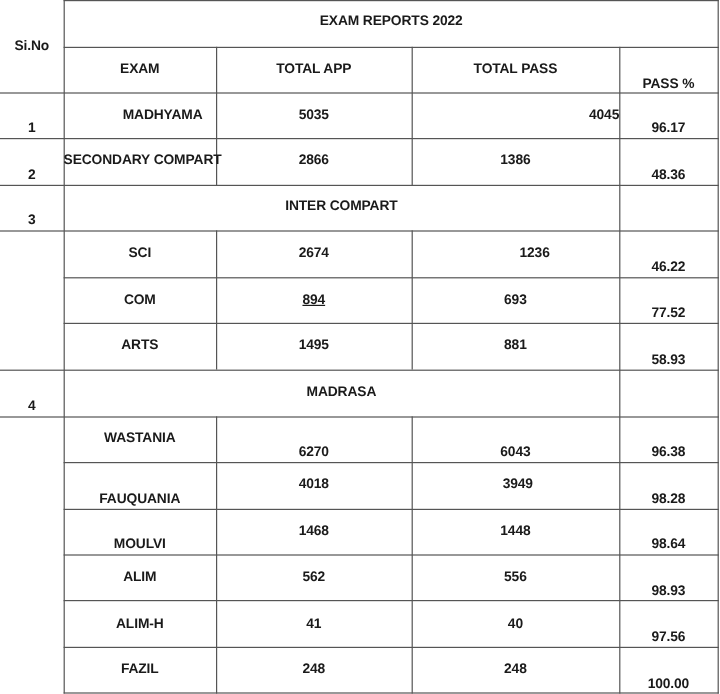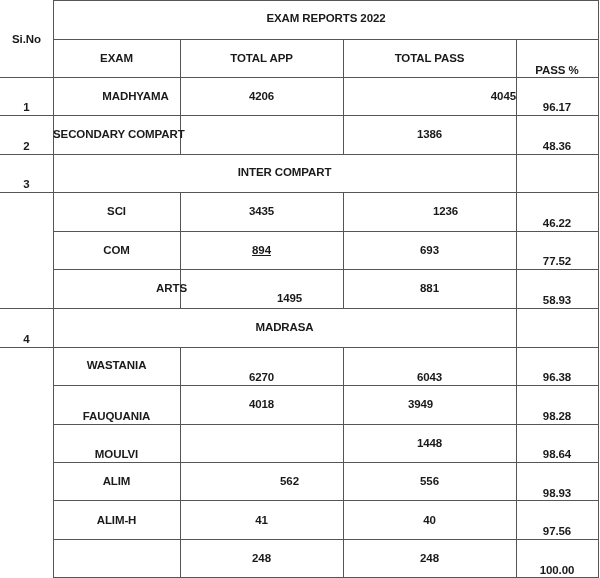--- a/index.html
+++ b/index.html
@@ -46,70 +46,73 @@
 
   <div class="cell" style="left:53px;width:546px;top:12px;">EXAM REPORTS 2022</div>
   <div class="cell" style="left:0;width:53px;top:33px;">Si.No</div>
   <div class="cell" style="left:53px;width:127px;top:52px;">EXAM</div>
   <div class="cell" style="left:180px;width:163px;top:52px;">TOTAL APP</div>
   <div class="cell" style="left:343px;width:173px;top:52px;">TOTAL PASS</div>
   <div class="cell" style="left:516px;width:82px;top:64px;">PASS %</div>
 
   <div class="cell" style="left:0;width:53px;top:101px;">1</div>
   <div class="cell" style="left:48px;width:127px;top:90px;margin-left:24px;">MADHYAMA</div>
-  <div class="cell" style="left:180px;width:163px;top:90px;">4206</div>
+  <div class="cell" style="left:180px;width:163px;top:90px;">5035</div>
   <div class="cell" style="left:343px;width:173px;top:90px;text-align:right;">4045</div>
   <div class="cell" style="left:516px;width:82px;top:101px;">96.17</div>
 
   <div class="cell" style="left:0;width:53px;top:140px;">2</div>
   <div class="cell" style="left:53px;width:127px;top:128px;">SECONDARY COMPART</div>
+  <div class="cell" style="left:180px;width:163px;top:128px;">2866</div>
   <div class="cell" style="left:343px;width:173px;top:128px;">1386</div>
   <div class="cell" style="left:516px;width:82px;top:140px;">48.36</div>
 
   <div class="cell" style="left:0;width:53px;top:178px;">3</div>
   <div class="cell" style="left:53px;width:463px;top:166px;">INTER COMPART</div>
 
   <div class="cell" style="left:53px;width:127px;top:205px;">SCI</div>
-  <div class="cell" style="left:180px;width:163px;top:205px;">3435</div>
+  <div class="cell" style="left:180px;width:163px;top:205px;">2674</div>
   <div class="cell" style="left:359px;width:173px;top:205px;">1236</div>
   <div class="cell" style="left:516px;width:82px;top:217px;">46.22</div>
 
   <div class="cell" style="left:53px;width:127px;top:244px;">COM</div>
   <div class="cell" style="left:180px;width:163px;top:244px;text-decoration:underline;">894</div>
   <div class="cell" style="left:343px;width:173px;top:244px;">693</div>
   <div class="cell" style="left:516px;width:82px;top:255px;">77.52</div>
 
-  <div class="cell" style="left:66px;width:127px;top:282px;padding-left:42px;">ARTS</div>
-  <div class="cell" style="left:180px;width:163px;top:292px;margin-left:28px;">1495</div>
+  <div class="cell" style="left:53px;width:127px;top:282px;">ARTS</div>
+  <div class="cell" style="left:180px;width:163px;top:282px;">1495</div>
   <div class="cell" style="left:343px;width:173px;top:282px;">881</div>
   <div class="cell" style="left:516px;width:82px;top:294px;">58.93</div>
 
   <div class="cell" style="left:0;width:53px;top:333px;">4</div>
   <div class="cell" style="left:53px;width:463px;top:321px;">MADRASA</div>
 
   <div class="cell" style="left:53px;width:127px;top:359px;">WASTANIA</div>
   <div class="cell" style="left:180px;width:163px;top:371px;">6270</div>
   <div class="cell" style="left:343px;width:173px;top:371px;">6043</div>
   <div class="cell" style="left:516px;width:82px;top:371px;">96.38</div>
 
   <div class="cell" style="left:53px;width:127px;top:410px;">FAUQUANIA</div>
   <div class="cell" style="left:180px;width:163px;top:398px;">4018</div>
-  <div class="cell" style="left:334px;width:173px;top:398px;">3949</div>
+  <div class="cell" style="left:345px;width:173px;top:398px;">3949</div>
   <div class="cell" style="left:516px;width:82px;top:410px;">98.28</div>
 
   <div class="cell" style="left:53px;width:127px;top:448px;">MOULVI</div>
+  <div class="cell" style="left:180px;width:163px;top:437px;">1468</div>
   <div class="cell" style="left:343px;width:173px;top:437px;">1448</div>
   <div class="cell" style="left:516px;width:82px;top:448px;">98.64</div>
 
   <div class="cell" style="left:53px;width:127px;top:475px;">ALIM</div>
-  <div class="cell" style="left:180px;width:163px;top:475px;margin-left:28px;">562</div>
+  <div class="cell" style="left:180px;width:163px;top:475px;">562</div>
   <div class="cell" style="left:343px;width:173px;top:475px;">556</div>
   <div class="cell" style="left:516px;width:82px;top:487px;">98.93</div>
 
   <div class="cell" style="left:53px;width:127px;top:514px;">ALIM-H</div>
   <div class="cell" style="left:180px;width:163px;top:514px;">41</div>
   <div class="cell" style="left:343px;width:173px;top:514px;">40</div>
   <div class="cell" style="left:516px;width:82px;top:525px;">97.56</div>
 
+  <div class="cell" style="left:53px;width:127px;top:552px;">FAZIL</div>
   <div class="cell" style="left:180px;width:163px;top:552px;">248</div>
   <div class="cell" style="left:343px;width:173px;top:552px;">248</div>
   <div class="cell" style="left:516px;width:82px;top:564px;">100.00</div>
 </div>
 
 </body></html>

